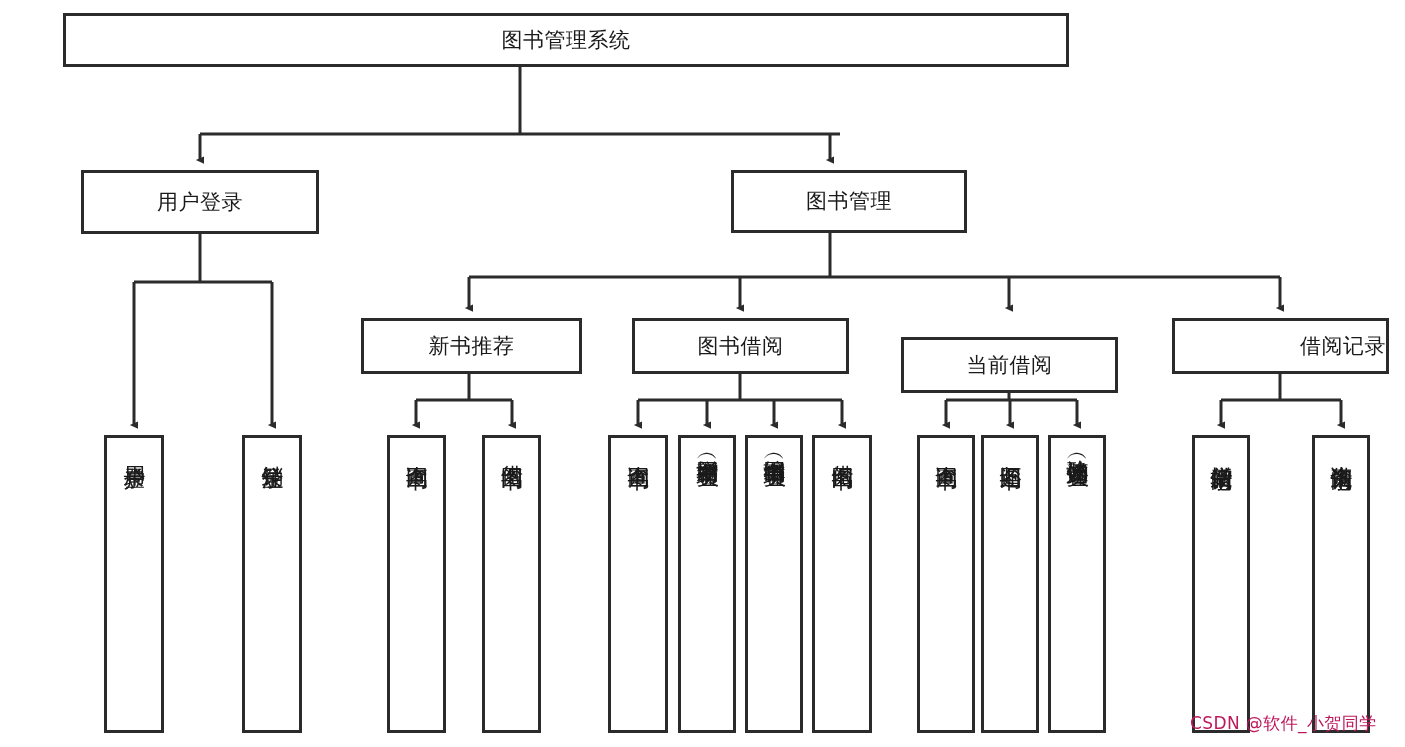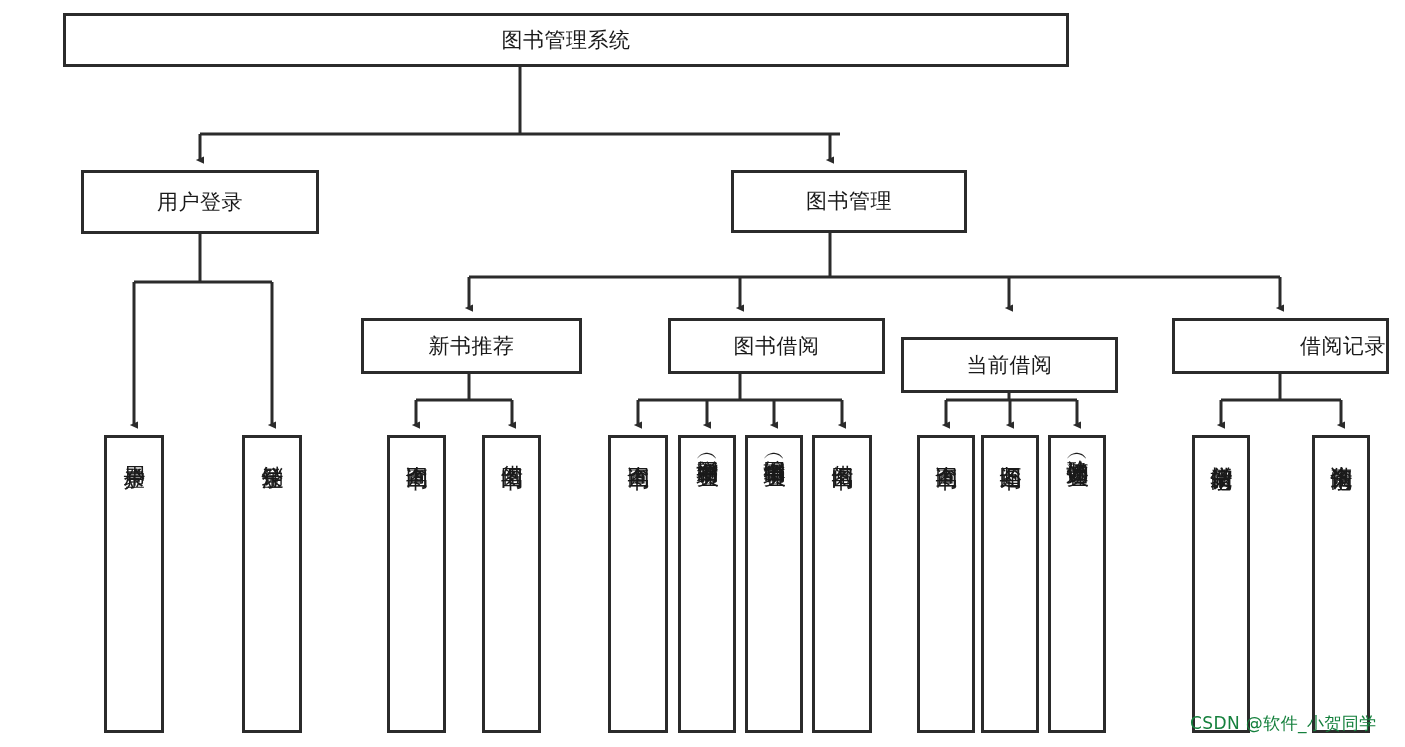--- a/index.html
+++ b/index.html
@@ -56,21 +56,21 @@
     font-size: 22px;
     line-height: 1.22;
     letter-spacing: 1px;
     white-space: nowrap;
   }
   .watermark {
     position: absolute;
     left: 1190px;
     top: 712px;
     font-size: 17px;
-    color: #15803d;
+    color: #be185d;
     white-space: nowrap;
     letter-spacing: 0.4px;
   }
 </style>
 </head>
 <body>
 
 <div id="canvas">
 
   <svg id="edges" viewBox="0 0 1405 747" width="1405" height="747" xmlns="http://www.w3.org/2000/svg">
@@ -130,21 +130,21 @@
   <div class="node" style="left:81px; top:170px; width:238px; height:64px;">
     <span class="node-label">用户登录</span>
   </div>
   <div class="node" style="left:712px; top:170px; width:236px; height:63px;margin-left:19px;">
     <span class="node-label">图书管理</span>
   </div>
 
   <div class="node" style="left:361px; top:318px; width:221px; height:56px;">
     <span class="node-label">新书推荐</span>
   </div>
-  <div class="node" style="left:668px; top:318px; width:217px; height:56px;">
+  <div class="node" style="left:632px; top:318px; width:217px; height:56px;">
     <span class="node-label">图书借阅</span>
   </div>
   <div class="node" style="left:901px; top:318px; width:217px; height:56px;margin-top:19px;">
     <span class="node-label">当前借阅</span>
   </div>
   <div class="node" style="left:1172px; top:318px; width:217px; height:56px;justify-content:flex-end;">
     <span class="node-label">借阅记录</span>
   </div>
 
   <div class="node leaf" style="left:104px; top:435px; width:60px; height:298px;">

